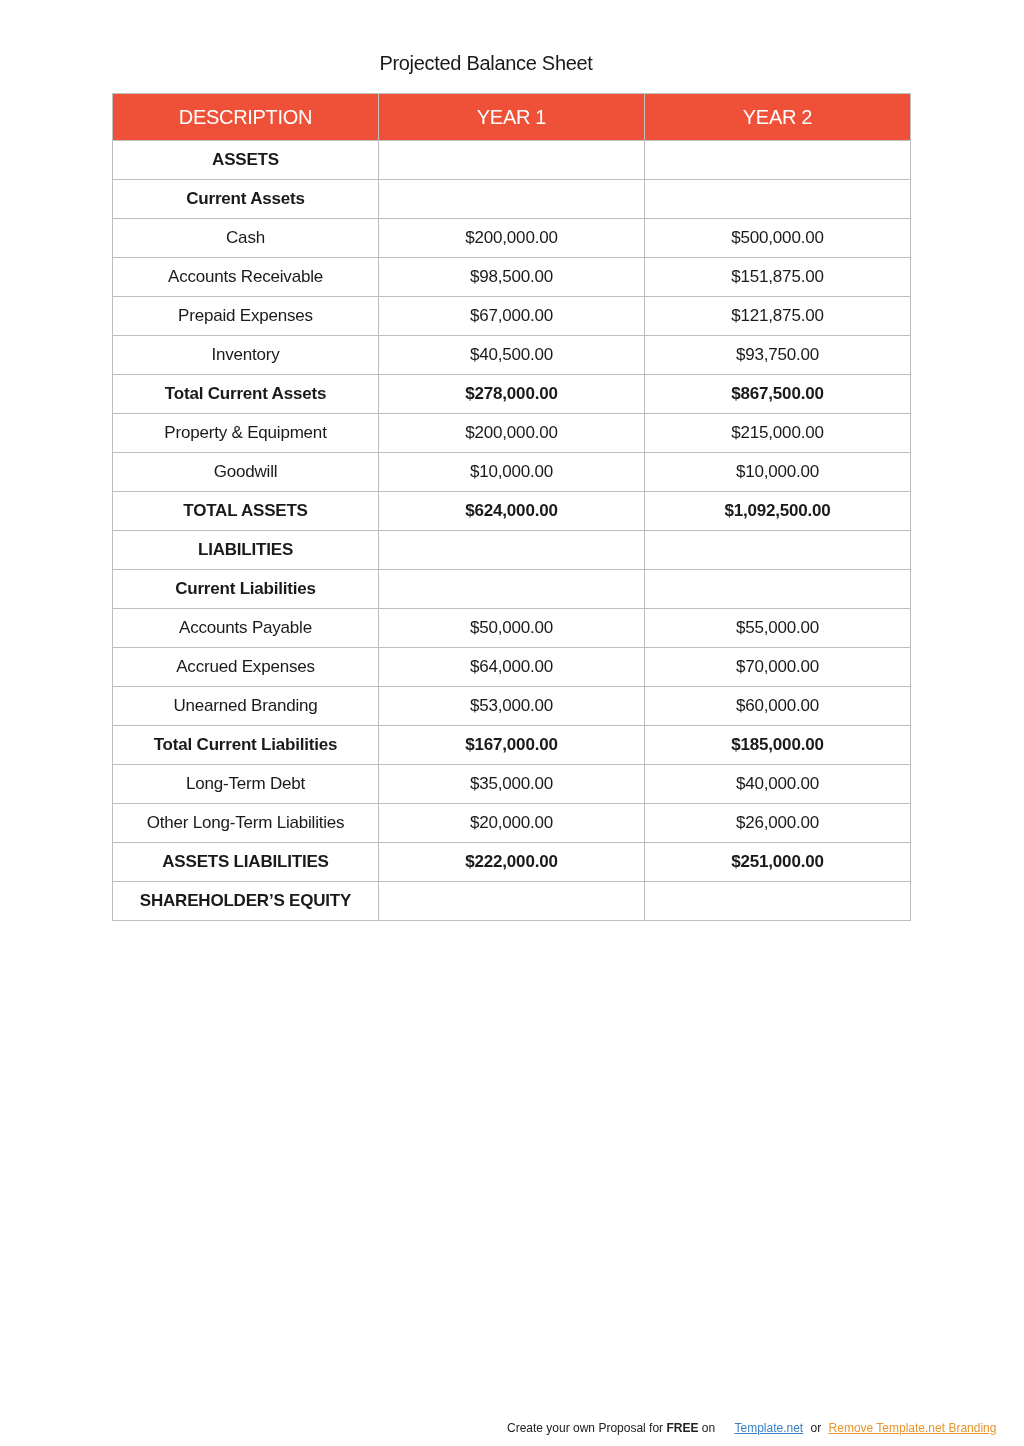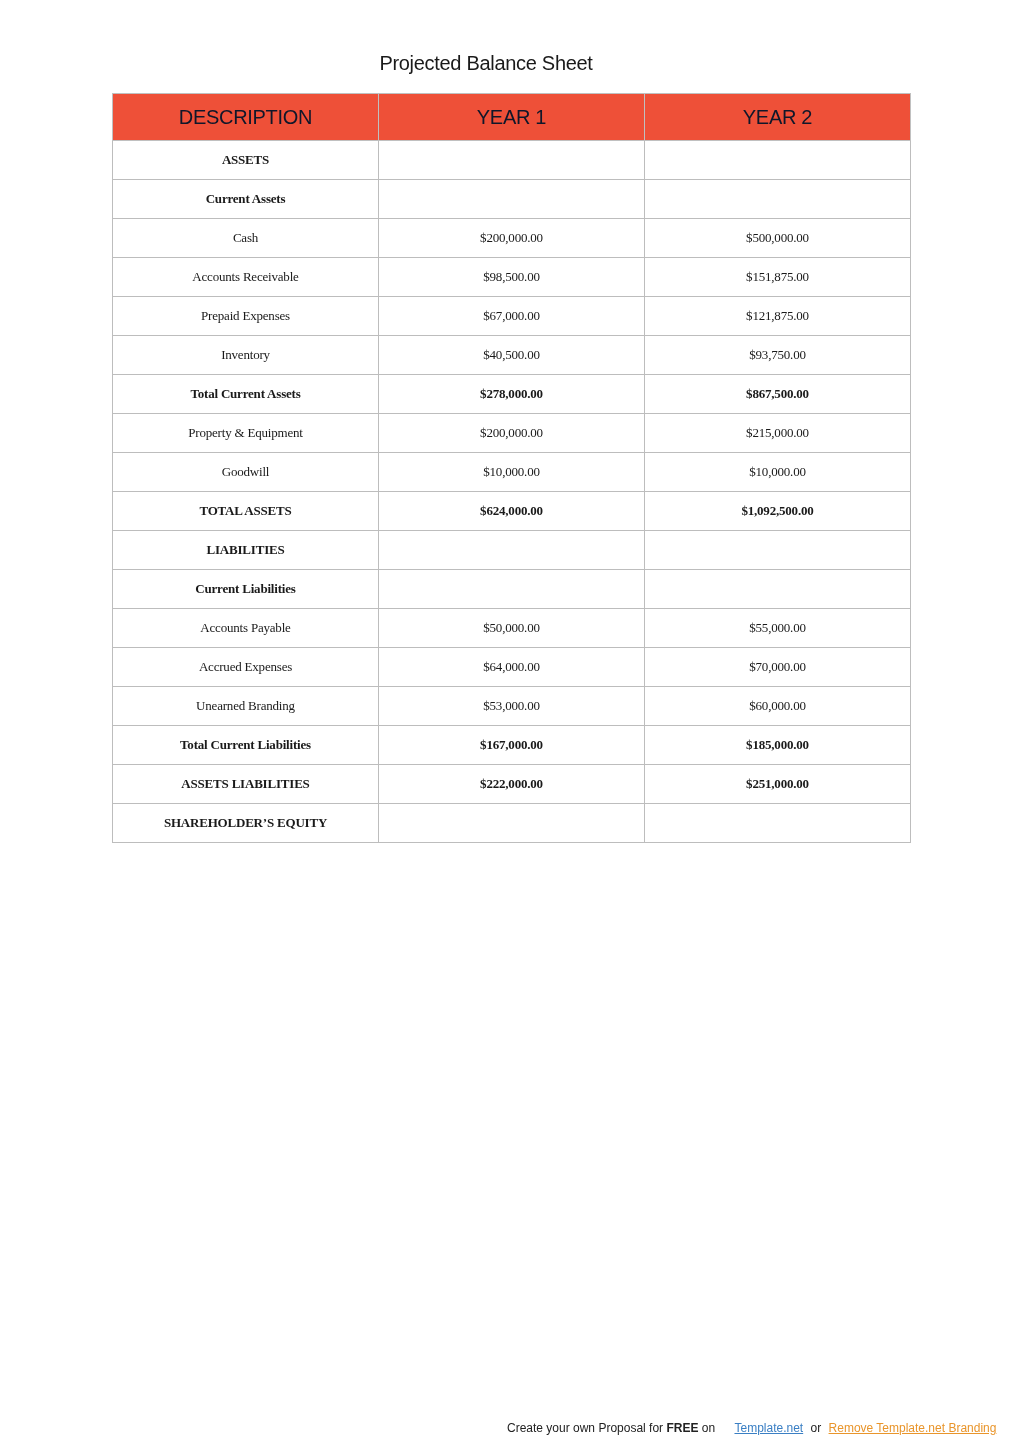--- a/index.html
+++ b/index.html
@@ -1,21 +1,21 @@
 <!DOCTYPE html>
 <html><head>
   <meta charset="utf-8">
   <style>
     html, body { margin: 0; padding: 0; background: #ffffff; }
     body { width: 1024px; height: 1446px; position: relative; font-family: "Liberation Sans", sans-serif; color: #1a1a1a; }
     .title { position: absolute; top: 52px; left: 0; width: 972px; text-align: center; font-size: 20px; font-weight: 500; letter-spacing: -0.3px; }
     table { position: absolute; top: 93px; left: 112px; width: 798px; border-collapse: collapse; table-layout: fixed; }
     col.c1 { width: 266px; } col.c2 { width: 266px; } col.c3 { width: 266px; }
-    th { background: #ee5038; color: #0f172a; font-size: 20px; font-weight: 500; height: 44px; border: 1px solid #c0c0c0; text-align: center; letter-spacing: -0.3px; }
-    td { height: 38px; border: 1px solid #bdbdbd; text-align: center; font-size: 13px; letter-spacing: -0.2px; padding: 0; font-family: Liberation Serif, serif; }
+    th { background: #ee5038; color: #ffffff; font-size: 20px; font-weight: 500; height: 44px; border: 1px solid #c0c0c0; text-align: center; letter-spacing: -0.3px; }
+    td { height: 38px; border: 1px solid #bdbdbd; text-align: center; font-size: 17px; letter-spacing: -0.2px; padding: 0; }
     td.bold { font-weight: bold; }
     .footer { position: absolute; top: 1421px; left: 507px; font-size: 12px; color: #222; white-space: nowrap; }
     .footer b { font-weight: bold; }
     .footer .link1 { color: #3a7fc4; text-decoration: underline; margin-left: 16px; }
     .footer .or { margin: 6px 4px; }
     .footer .link2 { color: #e9952b; text-decoration: underline; }
   </style>
 </head>
 <body>
 
@@ -109,20 +109,30 @@
         <td>Unearned Branding</td>
         <td>$53,000.00</td>
         <td>$60,000.00</td>
       </tr>
       <tr>
         <td class="bold">Total Current Liabilities</td>
         <td class="bold">$167,000.00</td>
         <td class="bold">$185,000.00</td>
       </tr>
       <tr>
+        <td>Long-Term Debt</td>
+        <td>$35,000.00</td>
+        <td>$40,000.00</td>
+      </tr>
+      <tr>
+        <td>Other Long-Term Liabilities</td>
+        <td>$20,000.00</td>
+        <td>$26,000.00</td>
+      </tr>
+      <tr>
         <td class="bold">ASSETS LIABILITIES</td>
         <td class="bold">$222,000.00</td>
         <td class="bold">$251,000.00</td>
       </tr>
       <tr>
         <td class="bold">SHAREHOLDER’S EQUITY</td>
         <td class="bold"></td>
         <td class="bold"></td>
       </tr>
     </tbody>

